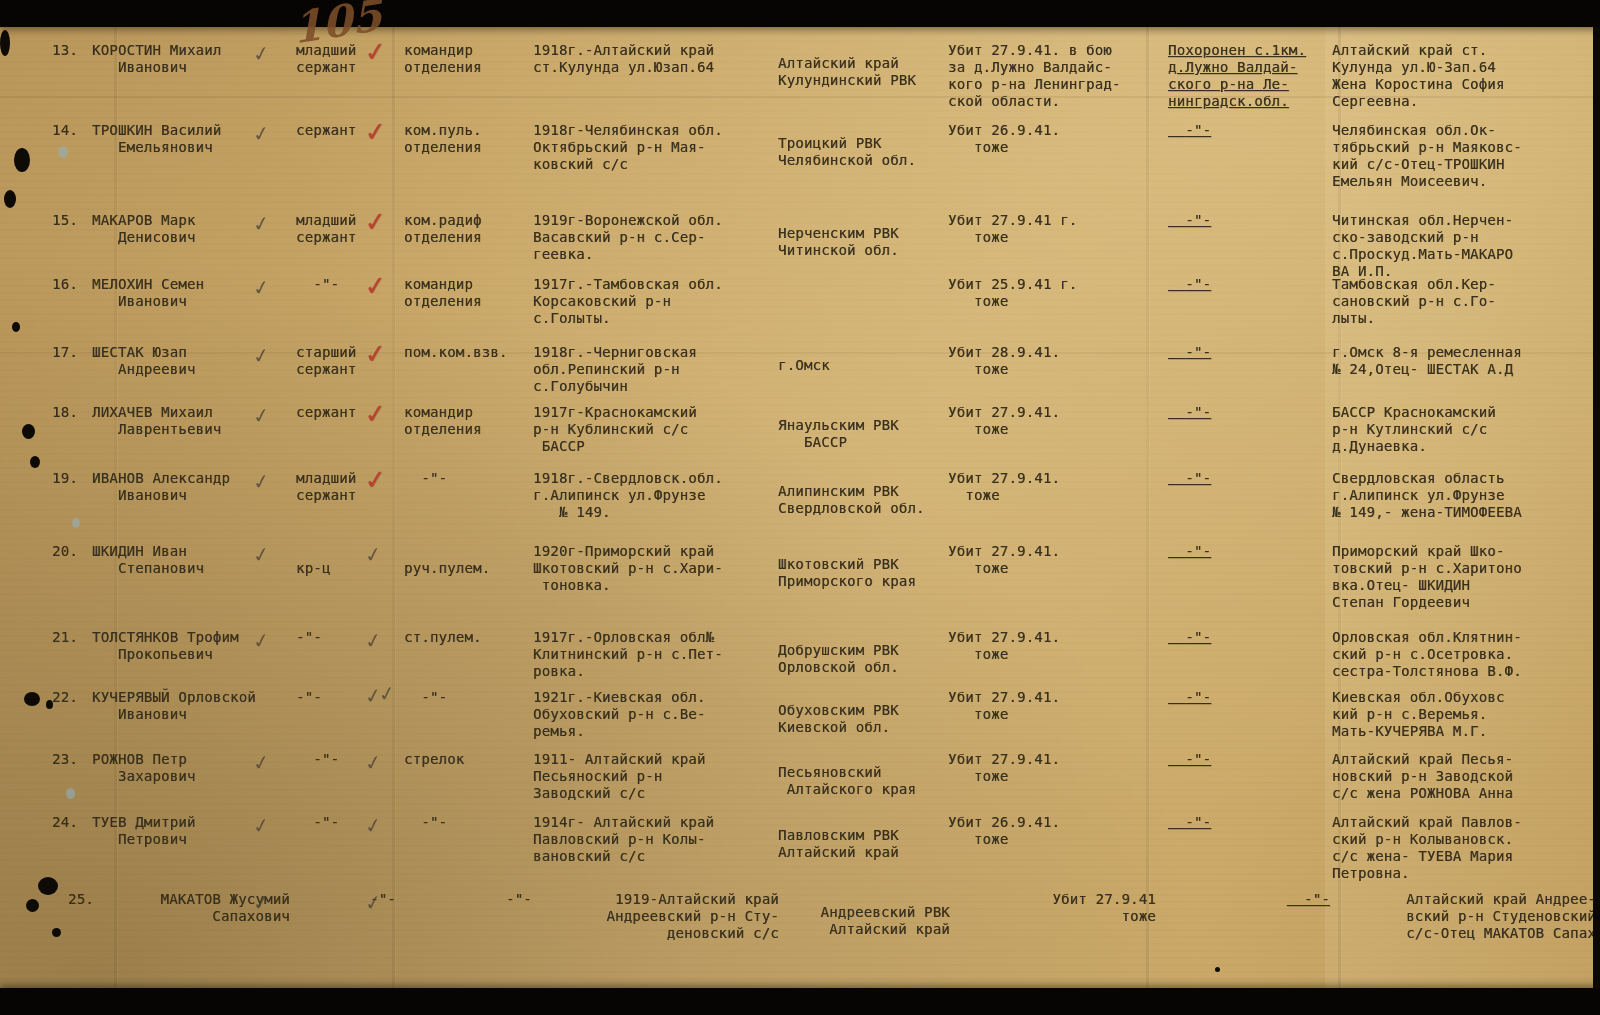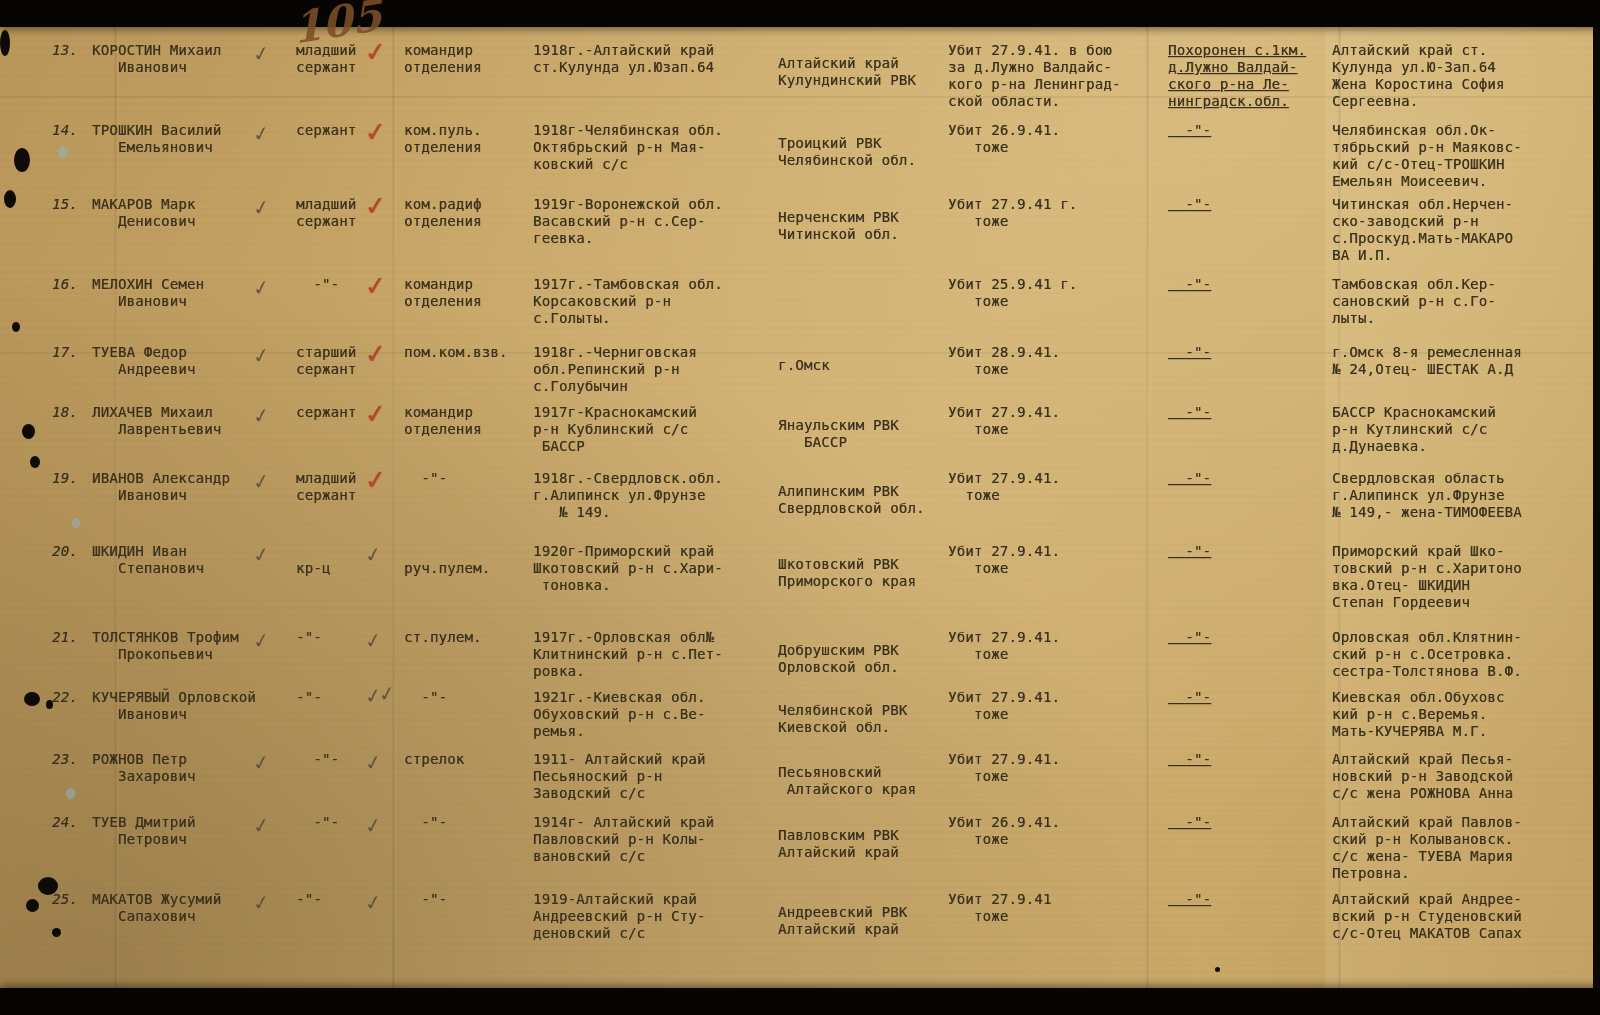--- a/index.html
+++ b/index.html
@@ -29,21 +29,21 @@
     position:absolute;left:296px;top:-4px;z-index:31;
     font-family:"DejaVu Serif",serif;font-style:italic;font-size:43px;font-weight:600;
     color:#7d4e28;opacity:0.88;transform:rotate(-9deg) skewX(-8deg);
   }
   .row{position:absolute;left:0;width:1600px;height:1px;}
   .cell{
     position:absolute;top:0;white-space:pre-wrap;
     font-size:14px;line-height:17px;letter-spacing:0.2px;color:#37301f;
     text-shadow:0.4px 0.4px 0.6px rgba(48,36,12,0.55);
   }
-  .c-num{left:52px;width:42px;font-style:italic;}
+  .c-num{left:52px;width:42px;}
   .c-name{left:92px;width:198px;}
   .c-rank{left:296px;width:100px;}
   .c-pos{left:404px;width:128px;}
   .c-birth{left:533px;width:246px;}
   .c-rvk{left:778px;width:172px;margin-top:13px;}
   .c-death{left:948px;width:208px;}
   .c-burial{left:1168px;width:162px;text-decoration:underline;}
   .c-rel{left:1332px;width:264px;}
   .check{position:absolute;z-index:6;line-height:1;}
   .name-check{left:254px;top:0px;}
@@ -132,21 +132,21 @@
     <div class="cell c-rvk">Троицкий РВК
 Челябинской обл.</div>
     <div class="cell c-death">Убит 26.9.41.
    тоже</div>
     <div class="cell c-burial">  -"-</div>
     <div class="cell c-rel">Челябинская обл.Ок-
 тябрьский р-н Маяковс-
 кий с/с-Отец-ТРОШКИН
 Емельян Моисеевич.</div>
   </div>
-      <div class="row" style="top: 196px;">
+      <div class="row" style="top: 212px;">
     <div class="cell c-num">15.</div>
     <div class="cell c-name">МАКАРОВ Марк
    Денисович</div>
     <span class="check name-check pencil">✓</span>
     <div class="cell c-rank">младший
 сержант</div>
     <span class="check rank-check red">✓</span>
     <div class="cell c-pos">ком.радиф
 отделения</div>
 
@@ -179,21 +179,21 @@
     <div class="cell c-rvk"></div>
     <div class="cell c-death">Убит 25.9.41 г.
    тоже</div>
     <div class="cell c-burial">  -"-</div>
     <div class="cell c-rel">Тамбовская обл.Кер-
 сановский р-н с.Го-
 лыты.</div>
   </div>
       <div class="row" style="top: 344px;">
     <div class="cell c-num">17.</div>
-    <div class="cell c-name">ТУЕВА Федор
+    <div class="cell c-name">ШЕСТАК Юзап
    Андреевич</div>
     <span class="check name-check pencil">✓</span>
     <div class="cell c-rank">старший
 сержант</div>
     <span class="check rank-check red">✓</span>
     <div class="cell c-pos">пом.ком.взв.</div>
 
     <div class="cell c-birth">1918г.-Черниговская
 обл.Репинский р-н
 с.Голубычин</div>
@@ -298,21 +298,21 @@
     <div class="cell c-name">КУЧЕРЯВЫЙ Орловской
    Иванович</div>
 
     <div class="cell c-rank">-"-</div>
     <span class="check rank-check pencil">✓✓</span>
     <div class="cell c-pos">  -"-</div>
 
     <div class="cell c-birth">1921г.-Киевская обл.
 Обуховский р-н с.Ве-
 ремья.</div>
-    <div class="cell c-rvk">Челябинской РВК
+    <div class="cell c-rvk">Обуховским РВК
 Киевской обл.</div>
     <div class="cell c-death">Убит 27.9.41.
    тоже</div>
     <div class="cell c-burial">  -"-</div>
     <div class="cell c-rel">Киевская обл.Обуховс
 кий р-н с.Веремья.
 Мать-КУЧЕРЯВА М.Г.</div>
   </div>
       <div class="row" style="top: 751px;">
     <div class="cell c-num">23.</div>
@@ -350,21 +350,21 @@
     <div class="cell c-rvk">Павловским РВК
 Алтайский край</div>
     <div class="cell c-death">Убит 26.9.41.
    тоже</div>
     <div class="cell c-burial">  -"-</div>
     <div class="cell c-rel">Алтайский край Павлов-
 ский р-н Колывановск.
 с/с жена- ТУЕВА Мария
 Петровна.</div>
   </div>
-      <div class="row" style="top: 891px;">
+      <div class="row" style="top: 891px; text-align: right;">
     <div class="cell c-num">25.</div>
     <div class="cell c-name">МАКАТОВ Жусумий
    Сапахович</div>
     <span class="check name-check pencil">✓</span>
     <div class="cell c-rank">-"-</div>
 
     <div class="cell c-pos">  -"-</div>
     <span class="check pos-check pencil">✓</span>
     <div class="cell c-birth">1919-Алтайский край
 Андреевский р-н Сту-

